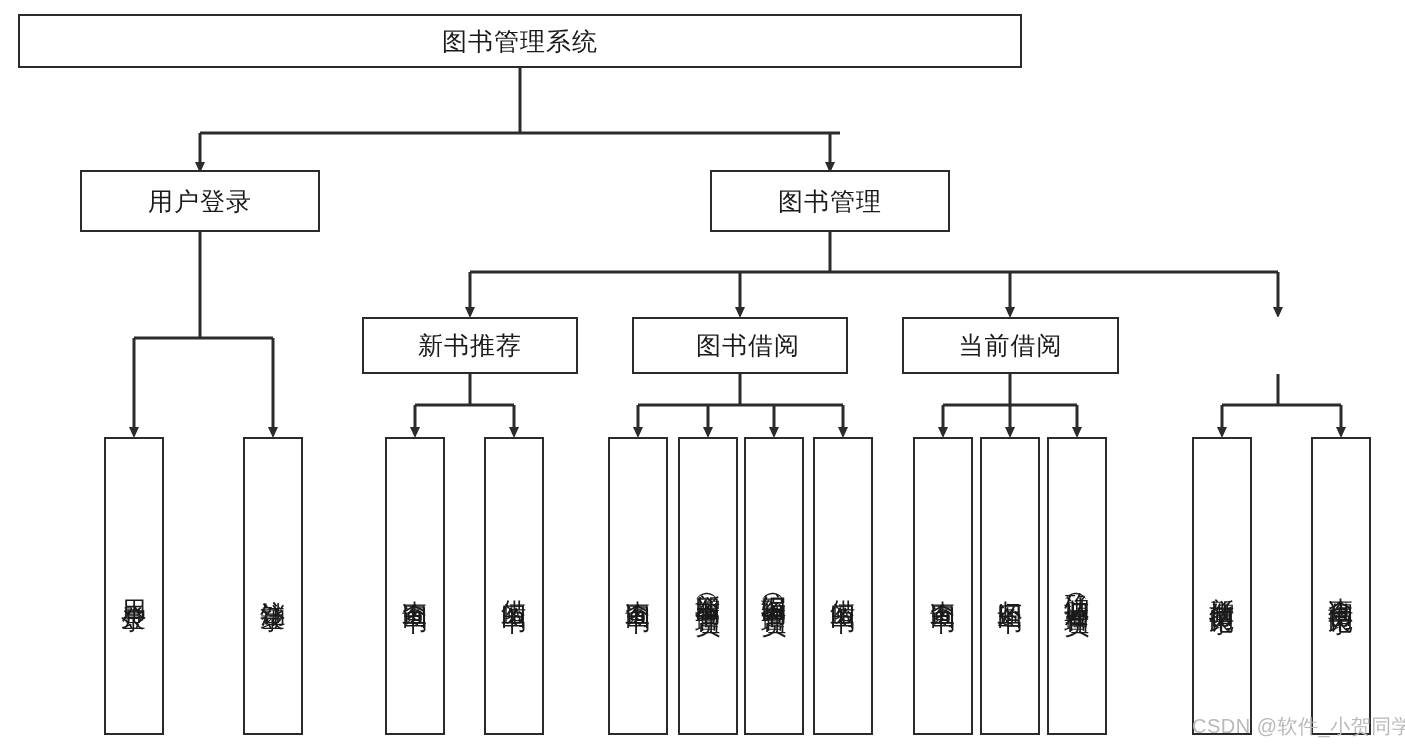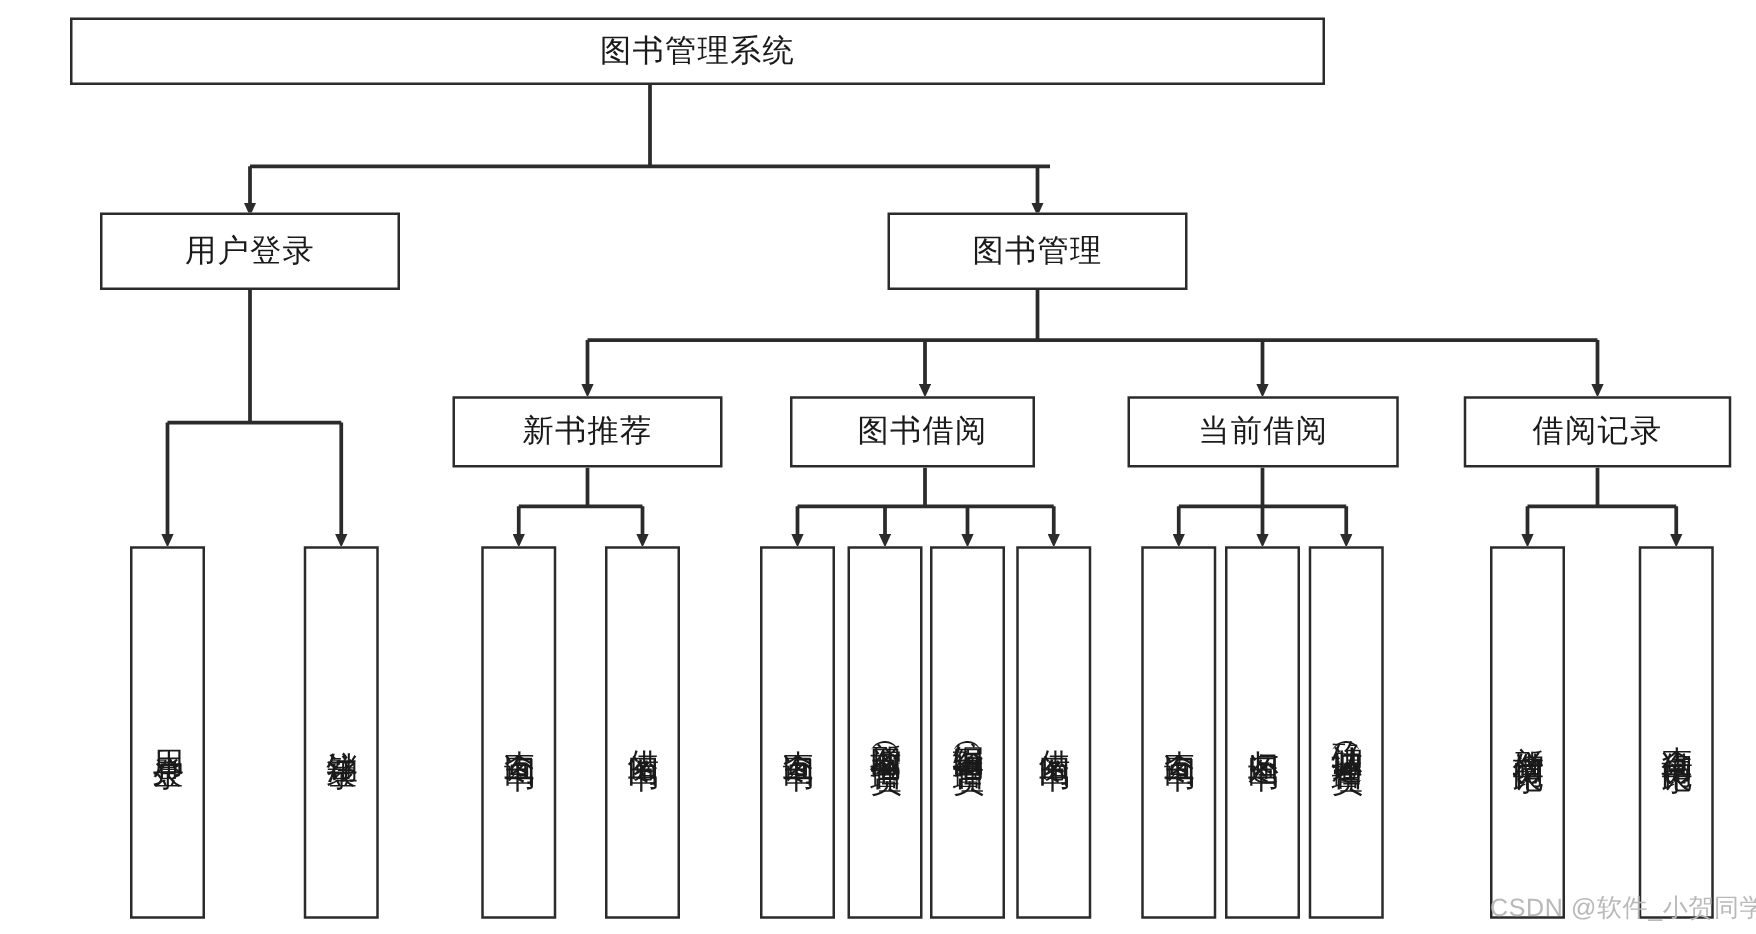--- a/index.html
+++ b/index.html
@@ -111,47 +111,44 @@
       <path d="M1010,405 L1010,428" marker-end="url(#arrow)"></path>
       <path d="M1077,405 L1077,428" marker-end="url(#arrow)"></path>
 
       <path d="M1278,374 L1278,405"></path>
       <path d="M1222,405 L1341,405"></path>
       <path d="M1222,405 L1222,428" marker-end="url(#arrow)"></path>
       <path d="M1341,405 L1341,428" marker-end="url(#arrow)"></path>
     </g>
   </svg>
 
-  <div class="node node-h" style="left:18px; top:14px; width:1004px; height:54px;margin-left:38px;">
+  <div class="node node-h" style="left:18px; top:14px; width:1004px; height:54px;">
     <span class="label">图书管理系统</span>
   </div>
 
   <div class="node node-h" style="left:80px; top:170px; width:240px; height:62px;">
     <span class="label">用户登录</span>
   </div>
 
   <div class="node node-h" style="left:362px; top:317px; width:216px; height:57px;">
     <span class="label">新书推荐</span>
   </div>
 
   <div class="node node-h" style="left:710px; top:170px; width:240px; height:62px;">
     <span class="label">图书管理</span>
   </div>
 
-  <div class="node node-h" style="left:632px; top:317px; width:196px; height:57px;padding-left:16px;">
+  <div class="node node-h" style="left:632px; top:317px; width:216px; height:57px;padding-left:16px;">
     <span class="label">图书借阅</span>
   </div>
 
   <div class="node node-h" style="left:902px; top:317px; width:217px; height:57px;font-family:Liberation Serif, serif;">
     <span class="label">当前借阅</span>
   </div>
 
-  <div class="node node-h" style="left:1171px; top:317px; width:214px; height:57px;">
-    <span class="label">借阅记录</span>
-  </div>
 
   <div class="node node-v" style="left:104px; top:437px; width:60px; height:298px;">
     <span class="label">用户登录</span>
   </div>
 
   <div class="node node-v" style="left:243px; top:437px; width:60px; height:298px;">
     <span class="label">注销登录</span>
   </div>
 
   <div class="node node-v" style="left:385px; top:437px; width:60px; height:298px;">

